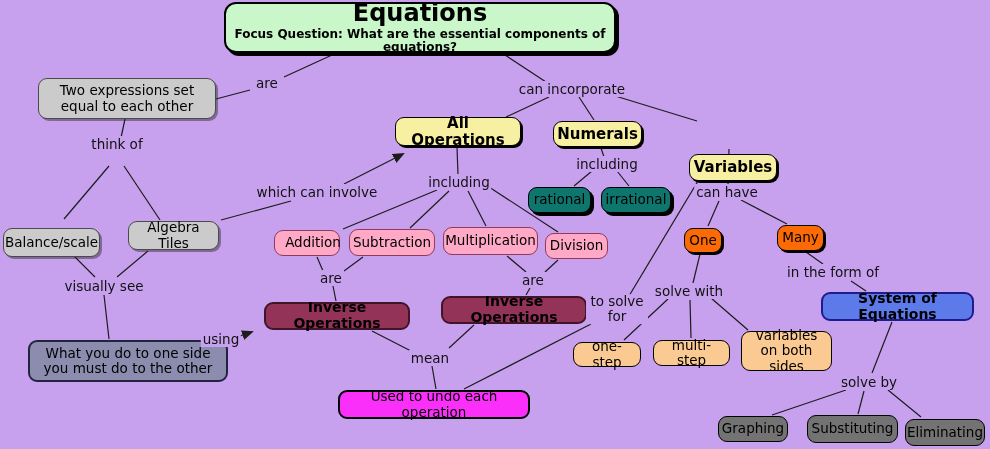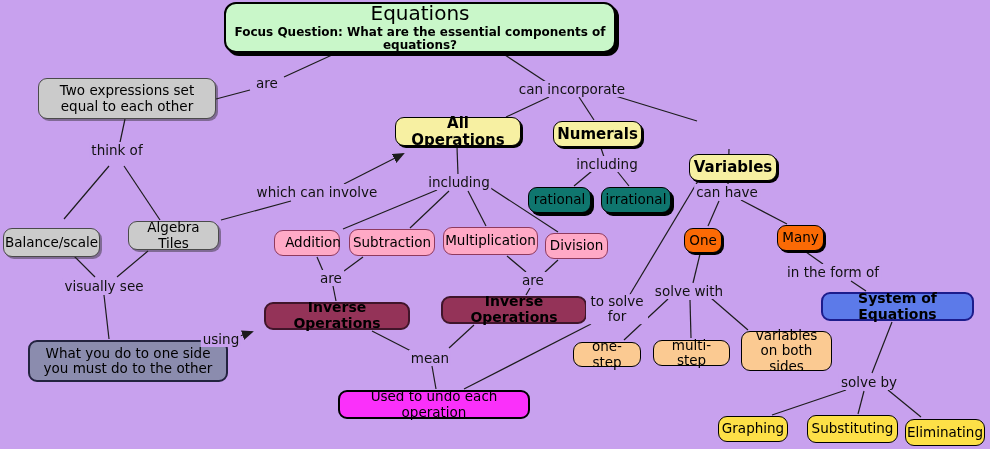--- a/index.html
+++ b/index.html
@@ -14,24 +14,24 @@
   .c-title  {background:#c9f7c9;border:2.5px solid #000;box-shadow:3px 3px 0 #000;border-radius:12px;}
   .c-yellow {background:#f7f0a2;border:1.6px solid #000;box-shadow:2px 2px 0 #000;font-weight:bold;font-size:15px;}
   .c-cyan   {background:#0f766e;border:1.6px solid #000;box-shadow:3px 3px 0 #000;}
   .c-pink   {background:#ffa9c6;border:1.6px solid #8f3a5e;}
   .c-maroon {background:#943358;border:2px solid #40152a;font-weight:bold;font-size:14px;}
   .c-orange {background:#fb6a05;border:1.6px solid #000;box-shadow:2px 2px 0 #000;}
   .c-tan    {background:#fbca92;border:1.6px solid #000;}
   .c-magenta{background:#fa30fa;border:2px solid #000;}
   .c-slate  {background:#8b8cae;border:2px solid #23233f;}
   .c-blue   {background:#5c7ae9;border:2px solid #1c1c8c;font-weight:bold;font-size:14px;}
-  .c-mint   {background:#fde047;border:1.6px solid #000;}
+  .c-mint   {background:#737373;border:1.6px solid #000;}
   .link-label{position:absolute;transform:translate(-50%,-50%);font-size:13.5px;color:#111;
         background:#c8a1ee;padding:0 2px;white-space:nowrap;text-align:center;cursor:default;}
-  .title-heading{font-weight:normal;font-size:20px;}
+  .title-heading{font-weight:bold;font-size:24px;}
   .title-sub{font-weight:bold;font-size:12px;margin-top:1px;}
 </style>
 </head>
 <body>
 
 <div id="canvas">
 
   <svg id="connector-svg">
     <defs>
       <marker id="arr" markerUnits="userSpaceOnUse" markerWidth="12" markerHeight="10" refX="10" refY="5" orient="auto">
@@ -114,21 +114,21 @@
   <div class="node c-tan" style="left:653px;top:340px;width:77px;height:26px;">multi-step</div>
   <div class="node c-tan" style="left:741px;top:331px;width:91px;height:40px;">variables on both sides</div>
   <div class="node c-magenta" style="left:338px;top:390px;width:192px;height:29px;">Used to undo each operation</div>
   <div class="node c-slate" style="left:28px;top:340px;width:200px;height:42px;">What you do to one side you must do to the other</div>
   <div class="node c-mint" style="left:718px;top:416px;width:70px;height:26px;">Graphing</div>
   <div class="node c-mint" style="left:807px;top:415px;width:91px;height:28px;">Substituting</div>
   <div class="node c-mint" style="left:905px;top:419px;width:80px;height:27px;">Eliminating</div>
 
   <span class="link-label" style="left:267px;top:83px;">are</span>
   <span class="link-label" style="left:572px;top:89px;">can incorporate</span>
-  <span class="link-label" style="left:117px;top:150px;">think of</span>
+  <span class="link-label" style="left:117px;top:144px;">think of</span>
   <span class="link-label" style="left:317px;top:192px;">which can involve</span>
   <span class="link-label" style="left:459px;top:182px;">including</span>
   <span class="link-label" style="left:607px;top:164px;">including</span>
   <span class="link-label" style="left:727px;top:192px;">can have</span>
   <span class="link-label" style="left:104px;top:286px;">visually see</span>
   <span class="link-label" style="left:331px;top:278px;">are</span>
   <span class="link-label" style="left:533px;top:280px;">are</span>
   <span class="link-label" style="left:617px;top:309px;white-space:normal;width:58px;line-height:1.1;">to solve for</span>
   <span class="link-label" style="left:689px;top:291px;">solve with</span>
   <span class="link-label" style="left:833px;top:272px;">in the form of</span>

